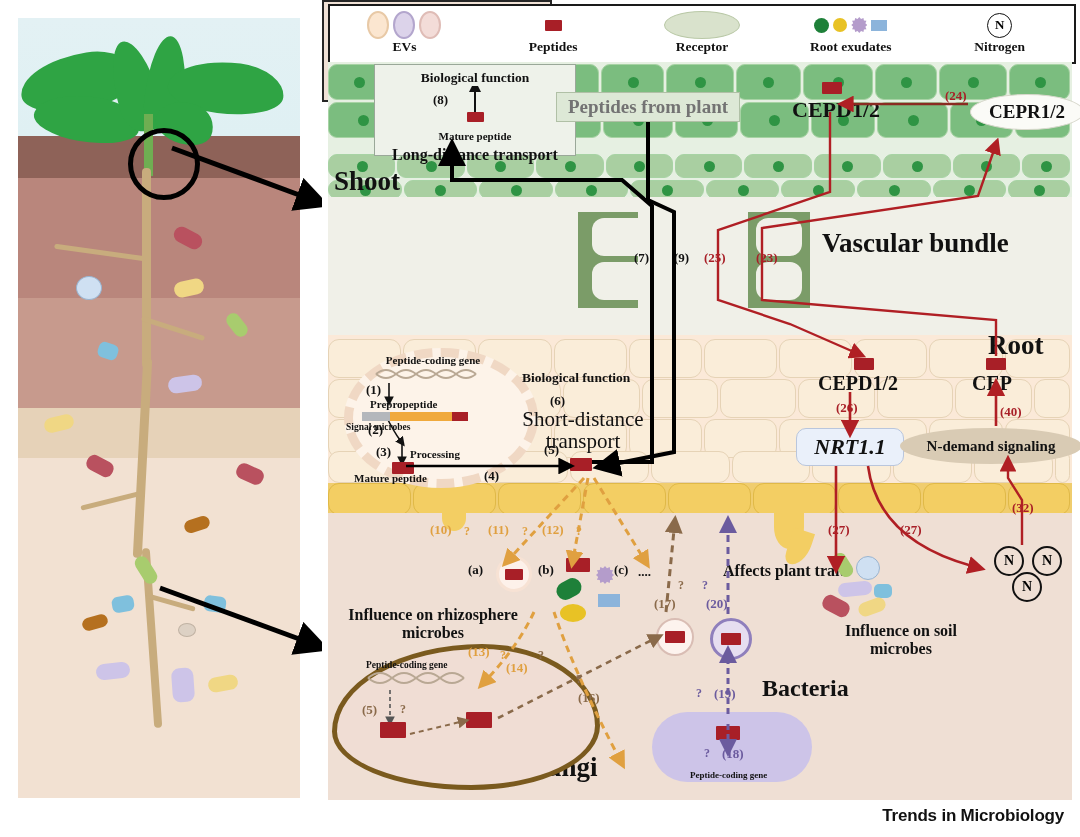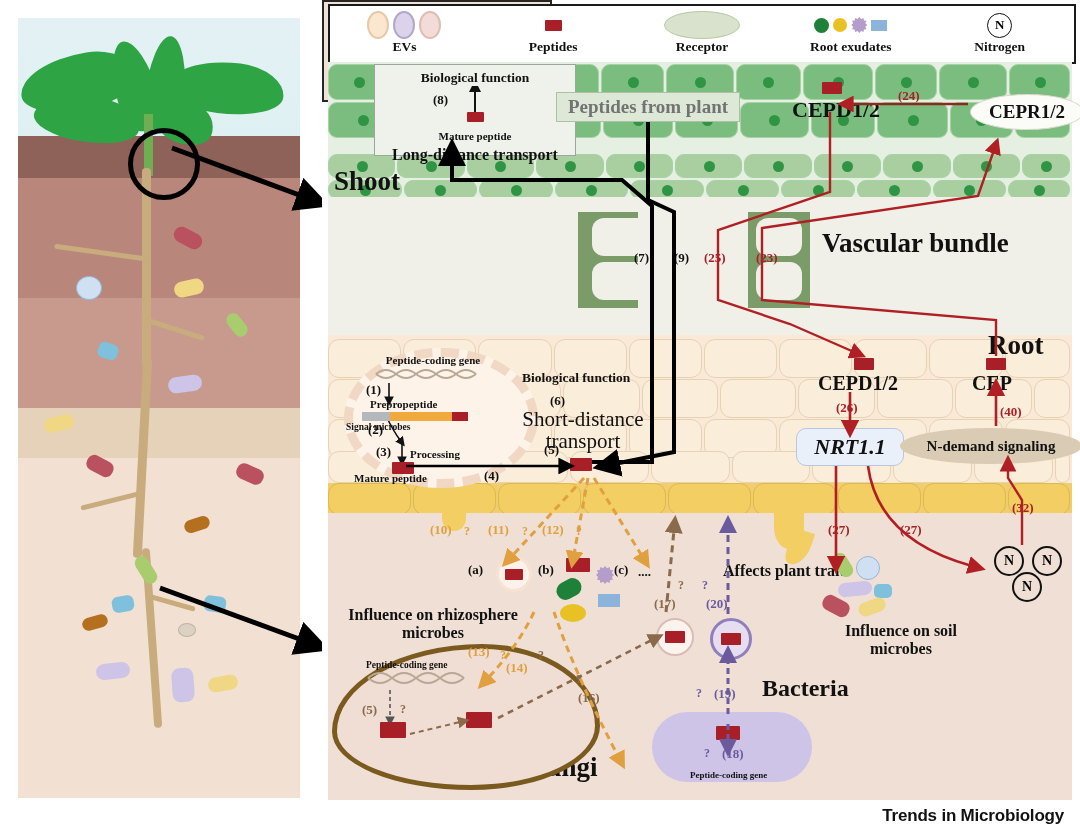--- a/index.html
+++ b/index.html
@@ -363,21 +363,21 @@
 
   <div class="wbox" id="box-pfp">
     <span style="font-size:19px;font-weight:bold;color:#737373;">Peptides from plant</span>
   </div>
 
   <div class="pepbox" style="left:500px;top:82px;width:20px;height:12px;"></div>
   <div class="lbl" style="left:470px;top:97px;font-size:22px;">CEPD1/2</div>
   <div class="ellipse" id="cepr">
     <span>CEPR1/2</span>
   </div>
-  <div class="step red" style="left:576px;top:88px;">(24)</div>
+  <div class="step red" style="left:623px;top:88px;">(24)</div>
 
   <div class="vxylem" style="left:256px;top:212px;width:60px;height:96px;
        -webkit-mask:radial-gradient(#000 0 0);">
     <div style="position:absolute;left:14px;top:6px;width:46px;height:38px;background:#f0f0e8;border-radius:12px 0 0 12px;"></div>
     <div style="position:absolute;left:14px;top:50px;width:46px;height:38px;background:#f0f0e8;border-radius:12px 0 0 12px;"></div>
   </div>
   <div class="vxylem" style="left:426px;top:212px;width:62px;height:96px;">
     <div style="position:absolute;left:8px;top:6px;width:46px;height:38px;background:#f0f0e8;border-radius:12px;"></div>
     <div style="position:absolute;left:8px;top:50px;width:46px;height:38px;background:#f0f0e8;border-radius:12px;"></div>
   </div>

